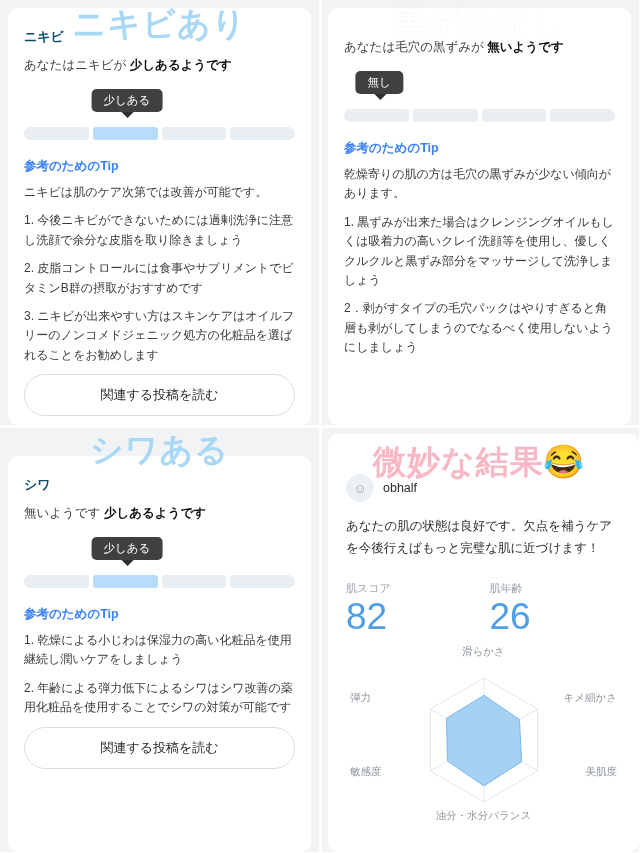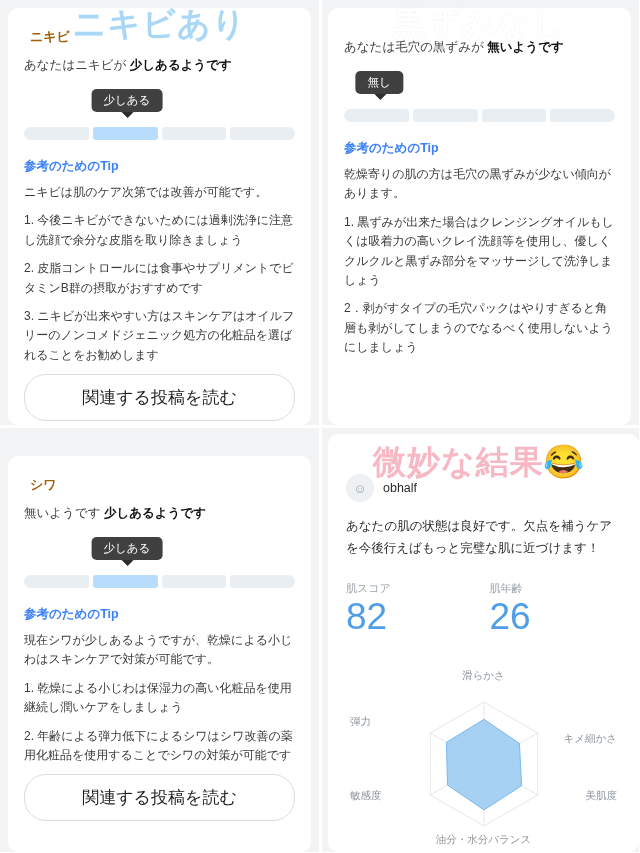--- a/index.html
+++ b/index.html
@@ -42,23 +42,23 @@
     z-index: 20;
     pointer-events: none;
     white-space: nowrap;
   }
   .cap-blue { color: #a9d8f7; top: 2px; }
   .cap-white { color: #ffffff; text-shadow: 0 0 2px rgba(0,0,0,.07); top: 2px; }
   .cap-pink { color: #f7b8c4; top: 14px; }
 
   .section-title {
     font-size: 13px;
-    color: #a16207;
+    color: #0c4a6e;
     font-weight: bold;
-    margin: 6px 0 10px 6px;
+    margin: 6px 0 10px 0;
   }
   .lead {
     font-size: 12.5px;
     color: #3d3d3d;
     margin: 0 0 14px 0;
     line-height: 1.5;
   }
   .lead b { font-weight: bold; color: #111; }
 
   
@@ -120,21 +120,21 @@
     margin: 0 0 9px 0;
   }
   .cta {
     display: block;
     width: 100%;
     margin-top: 8px;
     padding: 11px 0;
     border: 1px solid #d5dde5;
     border-radius: 22px;
     background: #fff;
-    font-size: 17px;
+    font-size: 13px;
     color: #1f1f1f;
     text-align: center;
     font-family: "Liberation Sans", sans-serif;
   }
 
   
   .result {
     position: absolute;
     left: 8px; right: 0; top: 8px; bottom: 0;
     background: #ffffff;
@@ -158,39 +158,39 @@
   .uname { font-size: 12.5px; color: #2b2b2b; }
   .summary {
     font-size: 12.5px;
     color: #2e2e2e;
     line-height: 1.72;
     margin: 0 0 22px 0;
   }
   .scores {
     display: flex;
     gap: 12px;
-    margin-bottom: 32px;
+    margin-bottom: 8px;
   }
   .score { flex: 1; }
   .score-label { font-size: 11px; color: #9aa2aa; margin-bottom: 2px; }
   .score-value { font-size: 37px; color: #4f9ee8; font-weight: normal; line-height: 1.05; }
 
   .radar-wrap {
     position: relative;
     height: 180px;
     margin-top: 4px;
   }
   .radar-label {
     position: absolute;
     font-size: 10.5px;
     color: #8d949b;
     white-space: nowrap;
   }
   .rl-top    { top: 0px;   left: 50%; transform: translateX(-50%); }
-  .rl-tr     { top: 63px;  right: 4px; }
+  .rl-tr     { top: 46px;  right: 4px; }
   .rl-br     { bottom: 46px; right: 4px; }
   .rl-bottom { bottom: 2px; left: 50%; transform: translateX(-50%); }
   .rl-bl     { bottom: 46px; left: 4px; }
   .rl-tl     { top: 46px;  left: 4px; }
   .radar-svg { position: absolute; left: 50%; top: 20px; transform: translateX(-50%); }
 
   .hairline-v {
     position: absolute; left: 320px; top: 0; width: 2px; height: 853px;
     background: #ffffff; z-index: 30;
   }
@@ -241,34 +241,34 @@
         <div class="seg"></div>
       </div>
       <div class="tip-title">参考のためのTip</div>
       <p class="tip-body">乾燥寄りの肌の方は毛穴の黒ずみが少ない傾向があります。</p>
       <p class="tip-item">1. 黒ずみが出来た場合はクレンジングオイルもしくは吸着力の高いクレイ洗顔等を使用し、優しくクルクルと黒ずみ部分をマッサージして洗浄しましょう</p>
       <p class="tip-item">2．剥がすタイプの毛穴パックはやりすぎると角層も剥がしてしまうのでなるべく使用しないようにしましょう</p>
     </div>
   </div>
 
   <div class="quad">
+    <div class="overlay-caption cap-blue">シワある</div>
     <div class="quad-inner" style="top:30px;">
       <div class="section-title">シワ</div>
       <p class="lead"><span>無いようです </span><b>少しあるようです</b></p>
       <div class="bubble-wrap">
         <div class="bubble" style="left:38%;">少しある</div>
       </div>
       <div class="meter">
         <div class="seg"></div>
         <div class="seg on"></div>
         <div class="seg"></div>
         <div class="seg"></div>
       </div>
       <div class="tip-title">参考のためのTip</div>
-      <p class="tip-body">現在シワが少しあるようですが、乾燥による小じわはスキンケアで対策が可能です。</p>
       <p class="tip-item">1. 乾燥による小じわは保湿力の高い化粧品を使用継続し潤いケアをしましょう</p>
       <p class="tip-item">2. 年齢による弾力低下によるシワはシワ改善の薬用化粧品を使用することでシワの対策が可能です</p>
       <button class="cta">関連する投稿を読む</button>
     </div>
   </div>
 
   <div class="quad">
     <div class="overlay-caption cap-pink">微妙な結果😂</div>
     <div class="result">
       <div class="user-row">

